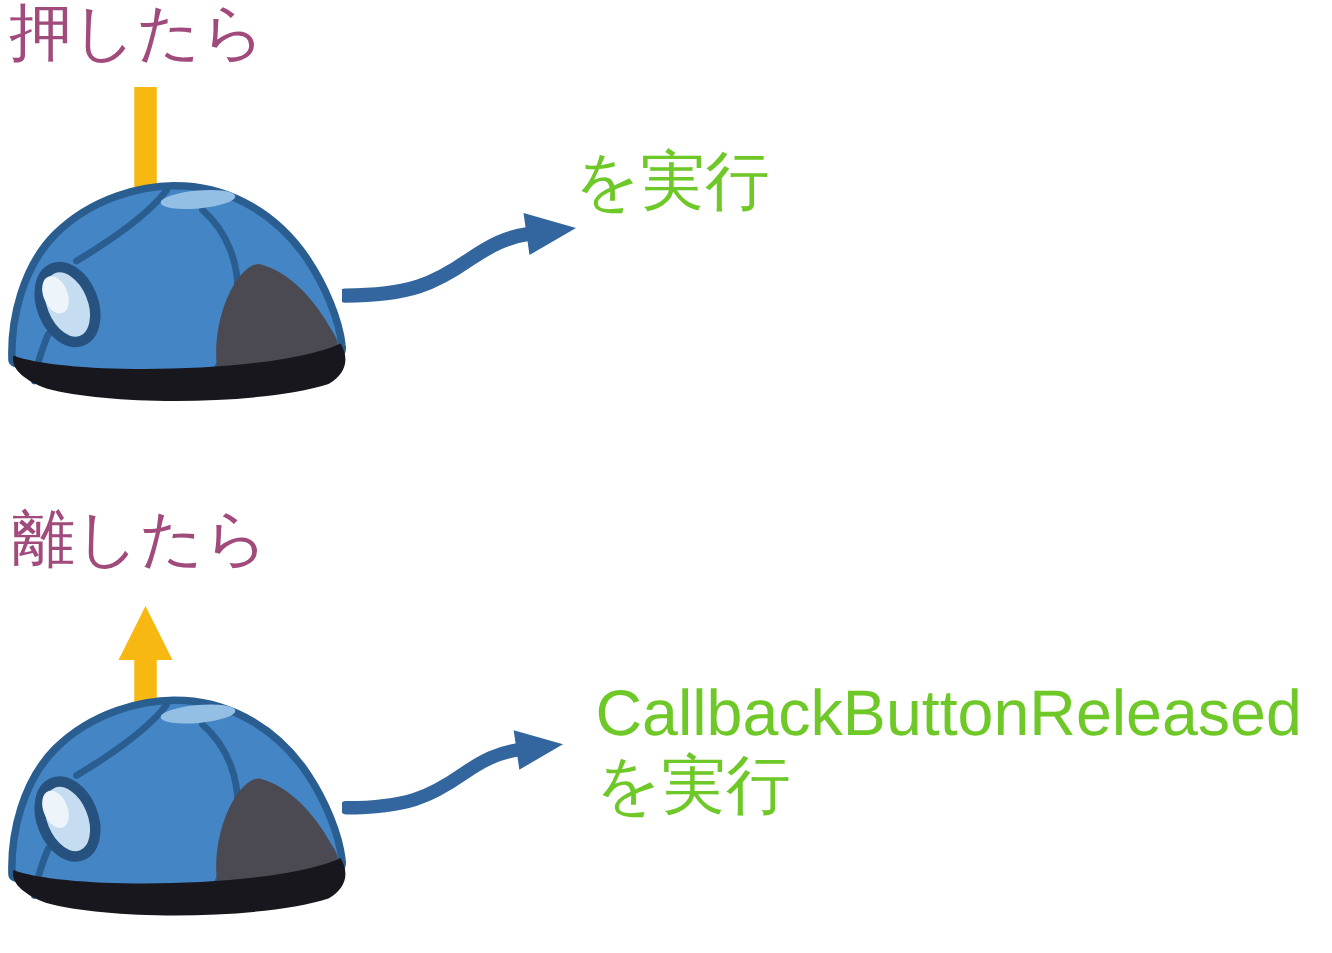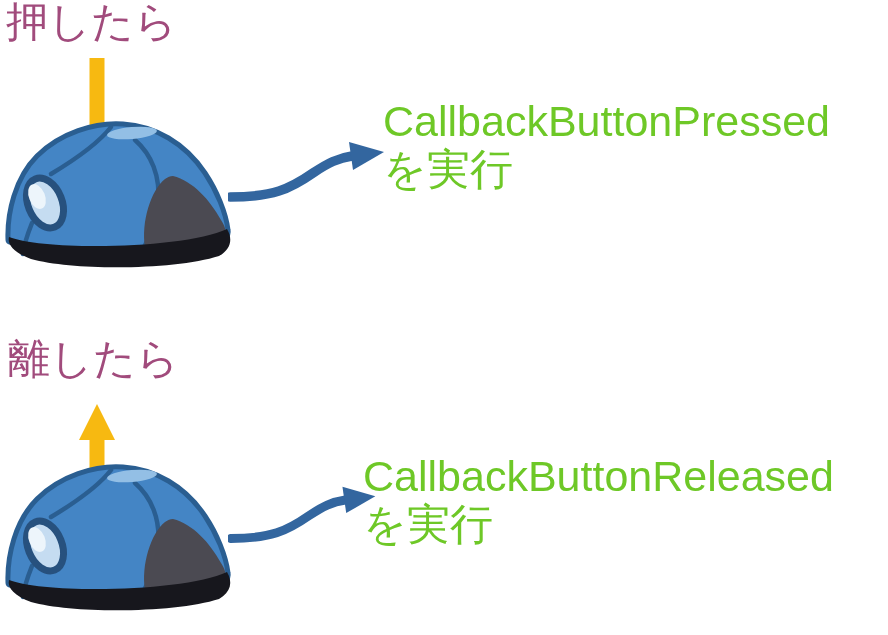--- a/index.html
+++ b/index.html
@@ -67,39 +67,38 @@
 
     <svg class="abs" style="left:5px;top:118px;" width="230" height="155" viewBox="0 0 230 155">
       <use href="#mouse-shape"></use>
     </svg>
 
     <svg class="abs" style="left:228px;top:139px;" width="158" height="66" viewBox="0 0 158 66">
       <use href="#flow-arrow-shape"></use>
     </svg>
 
     <div class="abs callback-text" style="left:383px;top:97px;">
-      <span class="line">CallbackButtonPressed</span>
       <span class="line">を実行</span>
     </div>
   </div>
 
   <div class="abs" style="left:0;top:320px;width:888px;height:315px;">
     <div class="abs trigger-label" style="left:8px;top:14px;text-align:right;">離したら</div>
 
     <svg class="abs" style="left:78px;top:84px;" width="38" height="116" viewBox="0 0 38 116">
       <polygon points="19,0 37,36 26.5,36 26.5,116 11.5,116 11.5,36 1,36" fill="#F7B911"></polygon>
     </svg>
 
     <svg class="abs" style="left:5px;top:141px;" width="230" height="155" viewBox="0 0 230 155">
       <use href="#mouse-shape"></use>
     </svg>
 
     <svg class="abs" style="left:228px;top:164px;" width="150" height="62" viewBox="0 0 158 66">
       <use href="#flow-arrow-shape"></use>
     </svg>
 
-    <div class="abs callback-text" style="left:363px;top:132px;">
+    <div class="abs callback-text" style="left:397px;top:132px;">
       <span class="line">CallbackButtonReleased</span>
       <span class="line">を実行</span>
     </div>
   </div>
 
 </div>
 
 </body></html>

